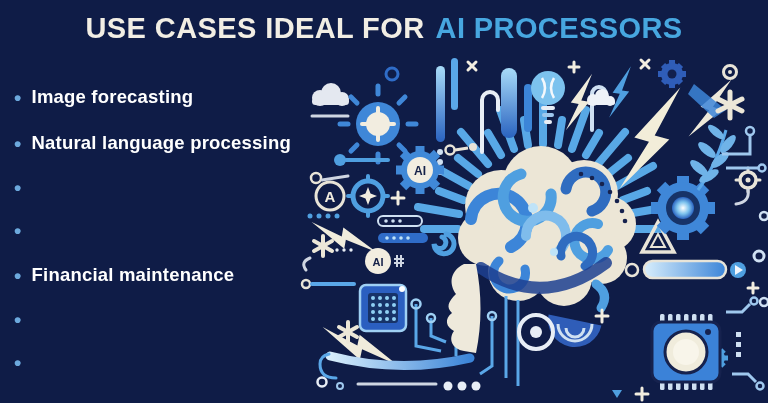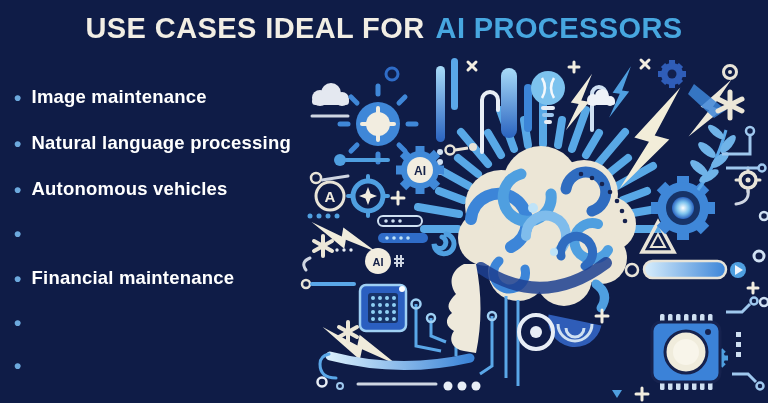--- a/index.html
+++ b/index.html
@@ -31,29 +31,28 @@
 </head>
 <body>
 
 <div class="title">
   <span class="prefix">USE CASES IDEAL FOR</span><span class="highlight">AI PROCESSORS</span>
 </div>
 
 <ul class="use-case-list">
   <li>
       <span class="bullet">•</span>
-      <span>Image maintenance</span>
+      <span>Image forecasting</span>
     </li>
   <li>
       <span class="bullet">•</span>
       <span>Natural language processing</span>
     </li>
   <li>
       <span class="bullet">•</span>
-      <span>Autonomous vehicles</span>
     </li>
   <li>
       <span class="bullet">•</span>
     </li>
   <li>
       <span class="bullet">•</span>
       <span>Financial maintenance</span>
     </li>
   <li>
       <span class="bullet">•</span>

